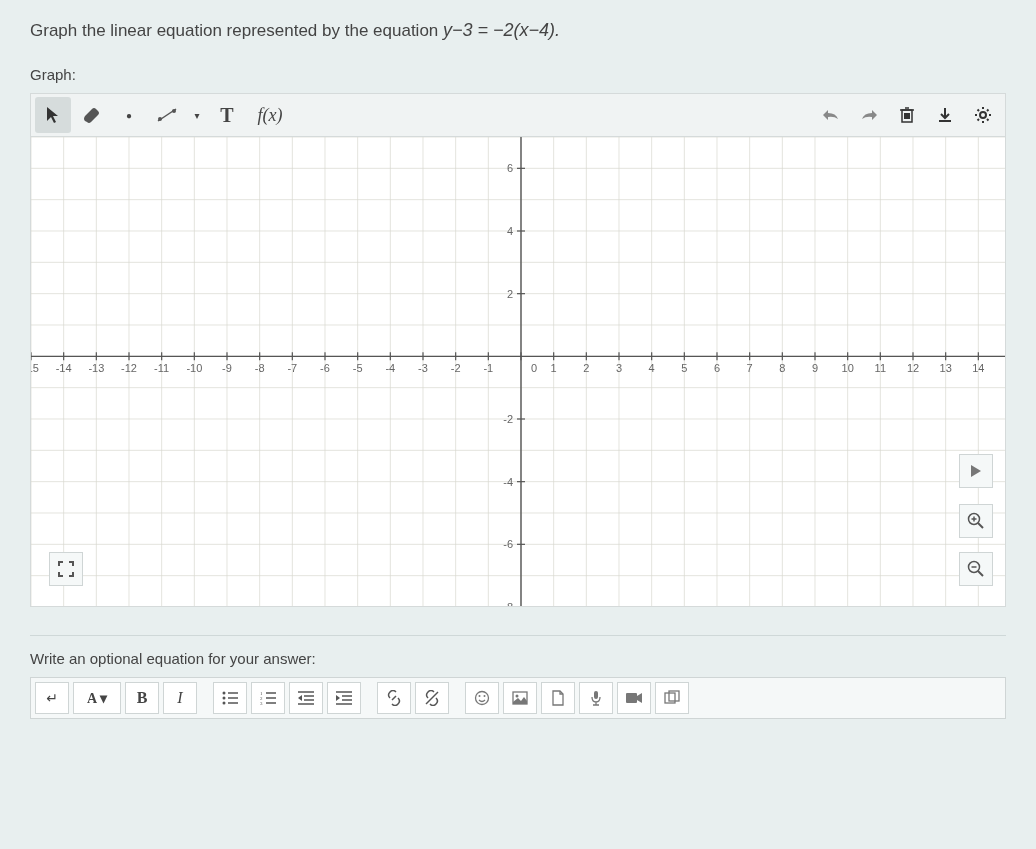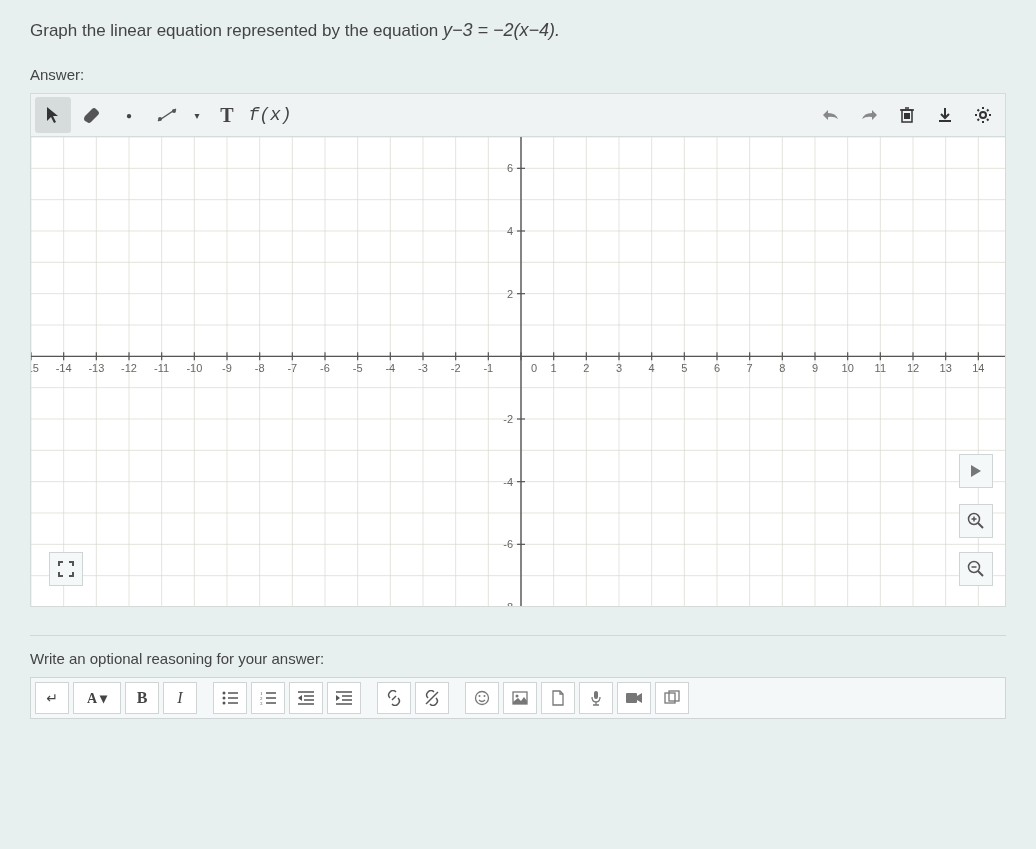--- a/index.html
+++ b/index.html
@@ -97,21 +97,21 @@
   .ed-sep { width: 8px; }
 </style>
 </head>
 <body>
 
 <div class="question">
   <span>Graph the linear equation represented by the equation </span>
   <span class="math">y−3 = −2(x−4).</span>
 </div>
 
-<div class="answer-label">Answer:</div>
+<div class="answer-label">Graph:</div>
 
 <div class="toolbar">
   <div class="tool-btn active">
     <svg width="14" height="18" viewBox="0 0 14 18">
         <path d="M1 1 L1 15 L5 11 L8 17 L10 16 L7 10 L12 10 Z" fill="#333"></path>
       </svg>
   </div>
   <div class="tool-btn">
     <svg width="18" height="16" viewBox="0 0 18 16">
         <path d="M3 14 Q1 12 3 9 L10 2 Q12 0 14 2 L16 4 Q18 6 16 8 L9 15 Q7 17 5 15 Z" fill="#555"></path>
@@ -127,21 +127,21 @@
         <circle cx="18" cy="4" r="2" fill="#555"></circle>
       </svg>
   </div>
   <div class="tool-btn" style="width:20px;">
     <span style="font-size:10px;">▾</span>
   </div>
   <div class="tool-btn">
     <span style="font-family:'Times New Roman',serif;font-size:20px;font-weight:bold;">T</span>
   </div>
   <div class="tool-btn" style="width:46px;">
-    <span style="font-family:Liberation Mono, monospace;font-style:italic;font-size:18px;">f(x)</span>
+    <span style="font-family:Liberation Serif, serif;font-style:italic;font-size:18px;">f(x)</span>
   </div>
   <div class="spacer"></div>
   <div class="tool-btn">
     <svg width="18" height="12" viewBox="0 0 18 12">
         <path d="M1 6 L6 1 L6 4 Q14 4 16 10 Q12 7 6 8 L6 11 Z" fill="#888"></path>
       </svg>
   </div>
   <div class="tool-btn">
     <svg width="18" height="12" viewBox="0 0 18 12">
         <path d="M17 6 L12 1 L12 4 Q4 4 2 10 Q6 7 12 8 L12 11 Z" fill="#888"></path>
@@ -320,21 +320,21 @@
     <svg width="18" height="18" viewBox="0 0 18 18">
         <circle cx="7" cy="7" r="5.5" fill="none" stroke="#555" stroke-width="1.5"></circle>
         <line x1="11" y1="11" x2="16" y2="16" stroke="#555" stroke-width="2"></line>
         <line x1="4.5" y1="7" x2="9.5" y2="7" stroke="#555" stroke-width="1.5"></line>
       </svg>
   </div>
 </div>
 
 <hr class="sep">
 
-<div class="reasoning-label">Write an optional reasoning for your answer:</div>
+<div class="reasoning-label">Write an optional equation for your answer:</div>
 
 <div class="editor-toolbar">
   <div class="ed-btn">
       <span>↵</span>
     </div>
   <div class="ed-btn" style="min-width:48px;">
       <span style="font-weight:bold;">A ▾</span>
     </div>
   <div class="ed-btn">
       <span style="font-weight:bold;font-size:16px;">B</span>

